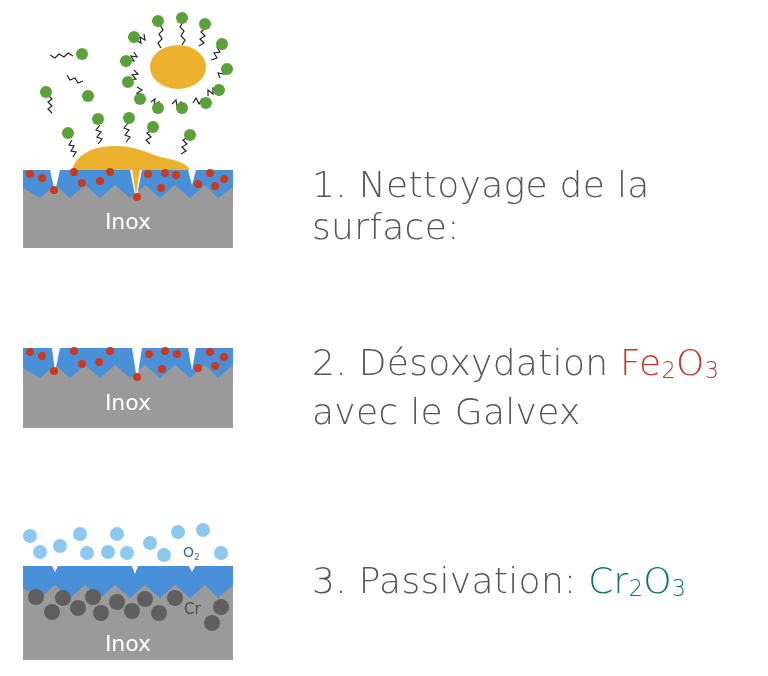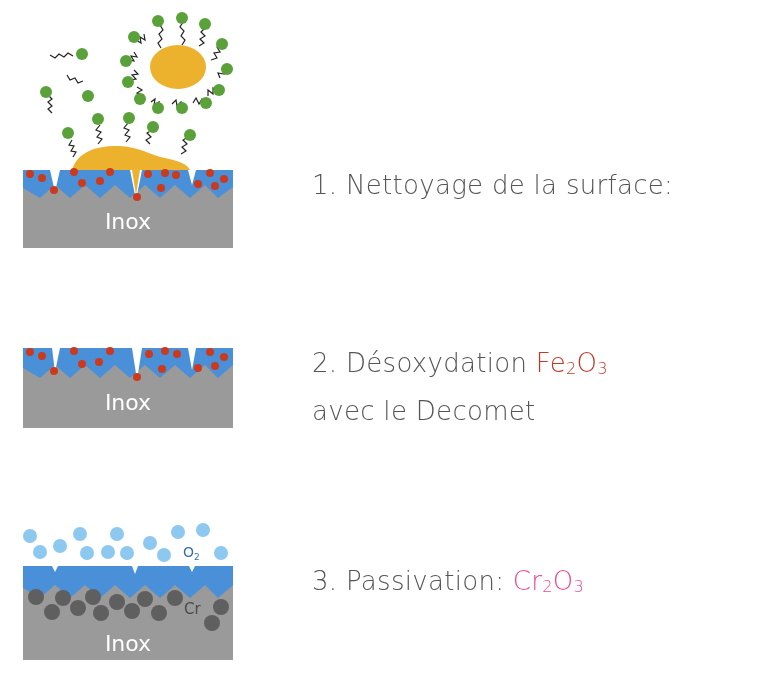--- a/index.html
+++ b/index.html
@@ -1,21 +1,21 @@
 <!DOCTYPE html>
 <html><head>
 <meta charset="utf-8">
 <style>
   html, body { margin: 0; padding: 0; background: #ffffff; }
   body { width: 768px; height: 676px; position: relative; overflow: hidden;
          font-family: "DejaVu Sans", "Liberation Sans", sans-serif; }
-  .step-text { position: absolute; left: 312px; color: #555555; font-size: 26px;
+  .step-text { position: absolute; left: 312px; color: #555555; font-size: 36px;
                line-height: 42px; font-weight: 300; letter-spacing: 0.3px; }
   .chem-fe { color: #c0392b; }
-  .chem-cr { color: #ec4899; }
+  .chem-cr { color: #0f766e; }
   sub { font-size: 0.62em; vertical-align: -0.15em; }
   svg { position: absolute; }
   .inox-label { font-family: "DejaVu Sans", sans-serif; font-size: 22px; fill: #ffffff; }
 </style>
 </head>
 <body>
 
 <svg style="left:0;top:0" width="260" height="260" viewBox="0 0 260 260">
 
   <rect x="23" y="170" width="210" height="78" fill="#9a9a9a"></rect>
@@ -119,21 +119,21 @@
       <circle cx="210" cy="32" r="4"></circle>
       <circle cx="224" cy="37" r="4"></circle>
       <circle cx="215" cy="46" r="4"></circle>
   </g>
   <text class="inox-label" x="128" y="90" text-anchor="middle">Inox</text>
 </svg>
 <div class="step-text" style="top:342px">
   <div>
     <span>2.</span> <span>Désoxydation </span><span class="chem-fe"><span>Fe</span><sub>2</sub><span>O</span><sub>3</sub></span>
   </div>
-  <div>avec le Decomet</div>
+  <div>avec le Galvex</div>
 </div>
 
 <svg style="left:0;top:510px" width="260" height="166" viewBox="0 0 260 166">
   <rect x="23" y="56" width="210" height="94" fill="#9a9a9a"></rect>
   <path d="M23,56 L233,56 L233,75 L218,88 L205,75 L190,88 L175,75 L160,88 L145,75 L130,88 L115,75 L100,88 L85,75 L70,88 L55,75 L40,88 L23,78 Z" fill="#4a90d9"></path>
   <path d="M52,56 L55,62 L58,56 Z M132,56 L135,64 L138,56 Z M189,56 L192,62 L195,56 Z" fill="#ffffff"></path>
   <g fill="#8cc8f0">
     <circle cx="30" cy="26" r="7"></circle>
       <circle cx="40" cy="42" r="7"></circle>
       <circle cx="60" cy="36" r="7"></circle>

